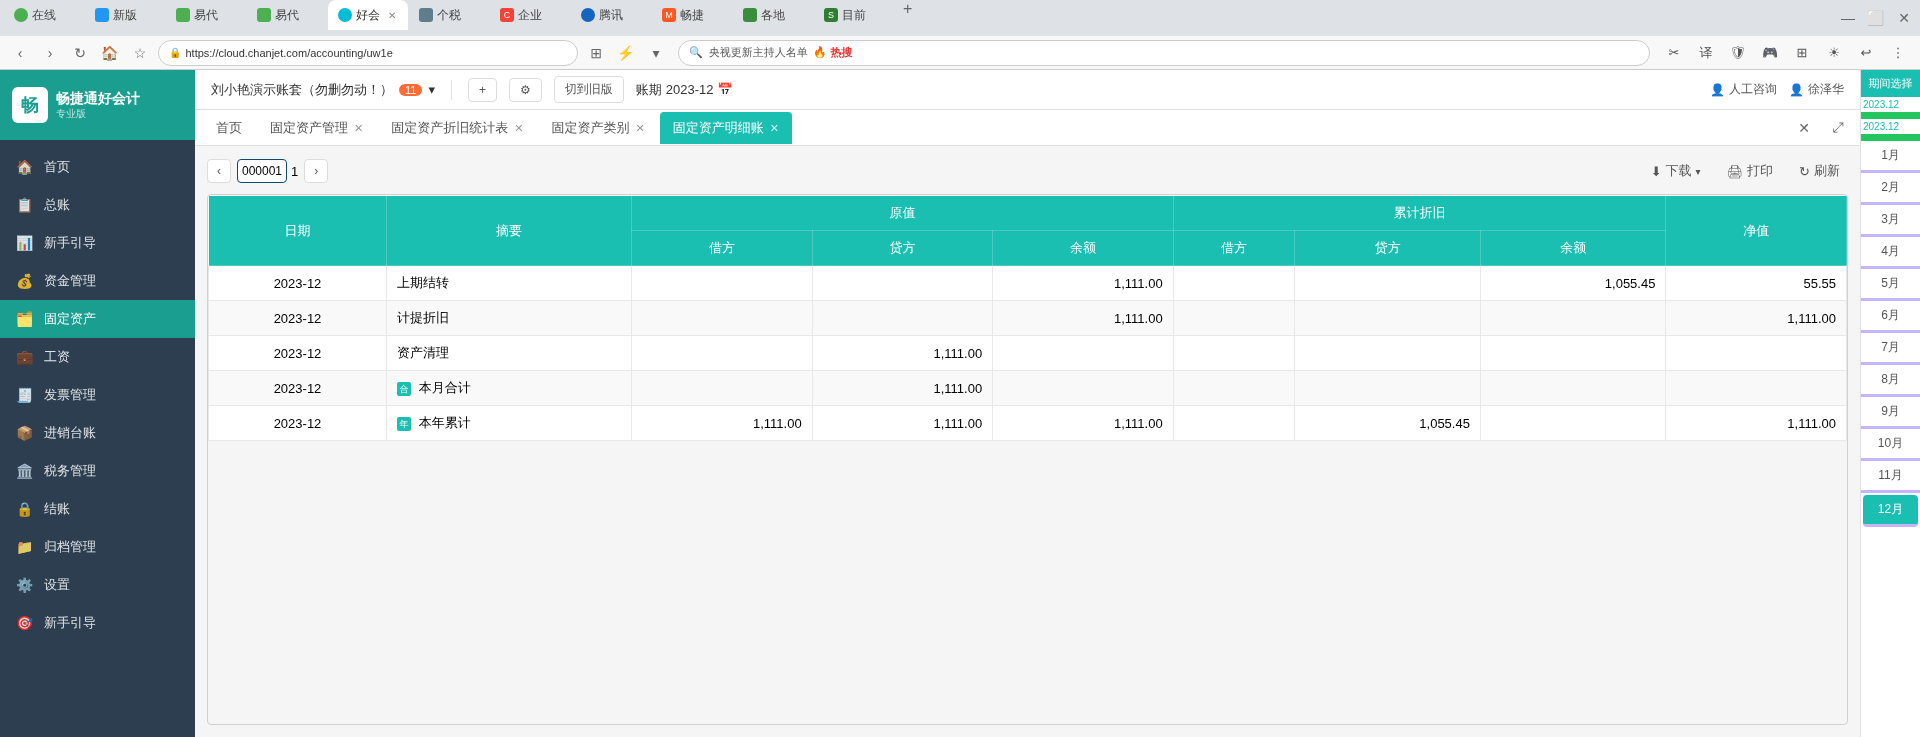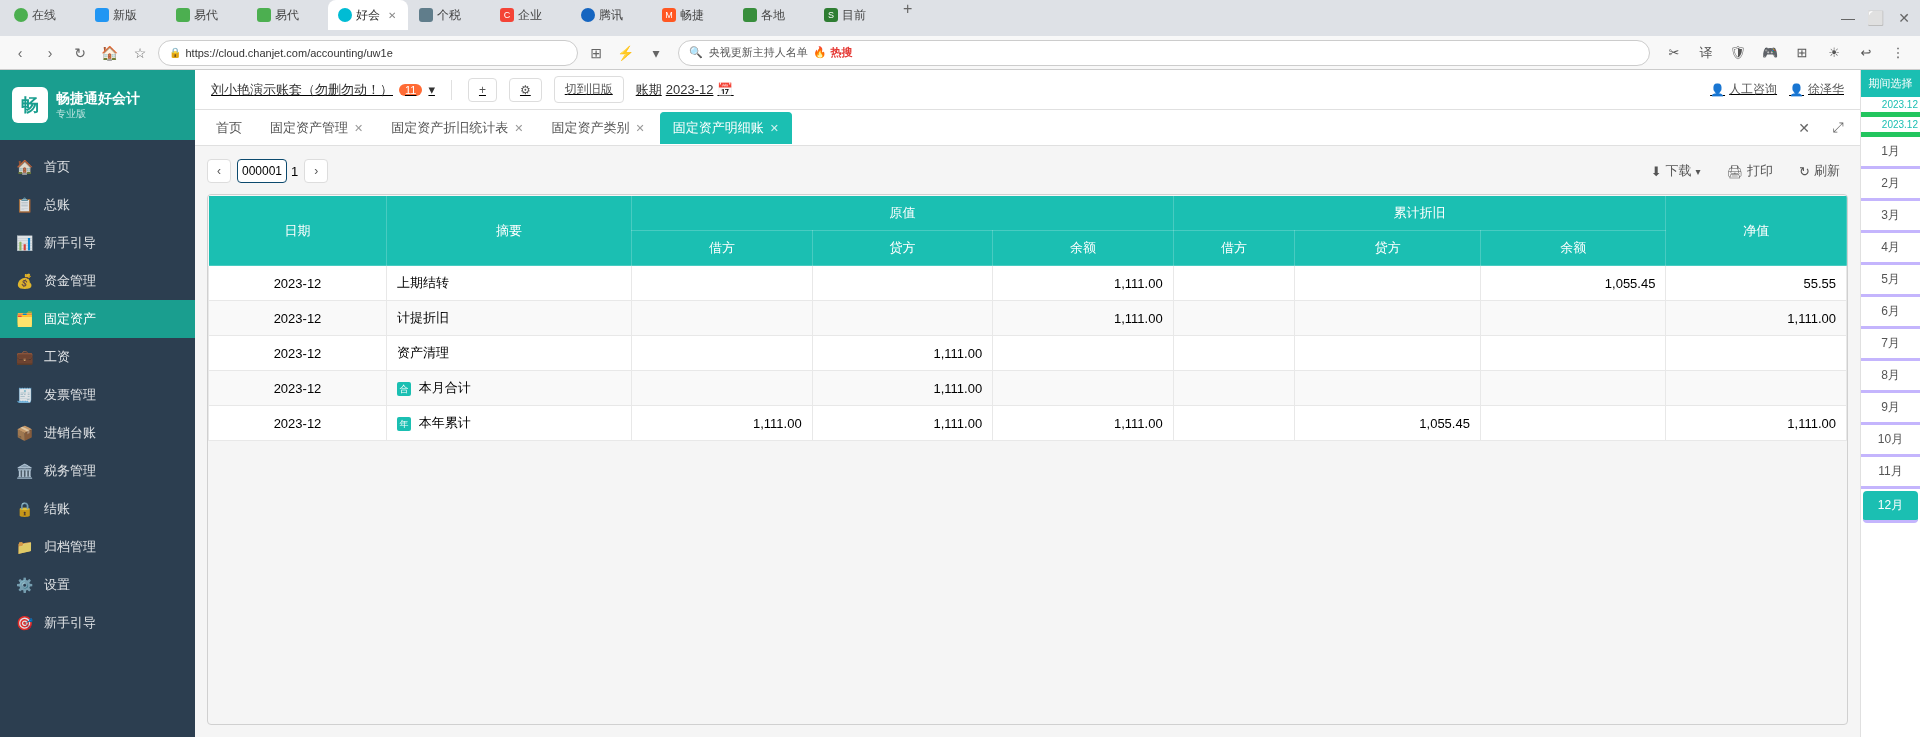--- a/index.html
+++ b/index.html
@@ -32,21 +32,21 @@
     .sidebar-subtitle { font-size: 10px; color: rgba(255,255,255,0.7); }
     .sidebar-menu { flex: 1; padding: 8px 0; }
     .menu-item { display: flex; align-items: center; gap: 10px; padding: 10px 16px; cursor: pointer; color: rgba(255,255,255,0.85); font-size: 13px; transition: background 0.2s; }
     .menu-item.active { background: #1a9e8f; color: #fff; }
     .menu-icon { width: 18px; height: 18px; display: flex; align-items: center; justify-content: center; font-size: 14px; flex-shrink: 0; }
 
     
     .main-content { flex: 1; display: flex; flex-direction: column; background: #f5f5f5; overflow: hidden; }
 
     
-    .top-bar { background: #fff; border-bottom: 1px solid #e0e0e0; padding: 0 16px; height: 40px; display: flex; align-items: center; gap: 12px; text-decoration: underline; }
+    .top-bar { background: #fff; border-bottom: 1px solid #e0e0e0; padding: 0 16px; height: 40px; display: flex; align-items: center; gap: 12px; }
     .account-selector { display: flex; align-items: center; gap: 6px; font-size: 13px; color: #333; cursor: pointer; }
     .account-badge { background: #ff6b35; color: #fff; border-radius: 10px; padding: 0 6px; font-size: 11px; }
     .top-bar-divider { width: 1px; height: 20px; background: #e0e0e0; margin: 0 4px; }
     .top-bar-btn { display: flex; align-items: center; gap: 4px; padding: 4px 10px; border: 1px solid #ddd; border-radius: 4px; font-size: 12px; cursor: pointer; color: #555; background: #fff; }
     .top-bar-period { font-size: 13px; color: #333; display: flex; align-items: center; gap: 4px; }
     .top-bar-right { margin-left: auto; display: flex; align-items: center; gap: 12px; }
     .support-btn { display: flex; align-items: center; gap: 4px; font-size: 12px; color: #555; cursor: pointer; }
     .user-info { display: flex; align-items: center; gap: 4px; font-size: 12px; color: #555; cursor: pointer; }
 
     
@@ -79,21 +79,21 @@
     tbody tr { background: #fff; }
     tbody tr:nth-child(even) { background: #f9f9f9; }
     tbody td { padding: 8px 10px; font-size: 13px; border: 1px solid #e8e8e8; text-align: right; white-space: nowrap; }
     tbody td.center { text-align: center; }
     tbody td.left { text-align: left; }
     .row-icon { display: inline-block; width: 14px; height: 14px; background: #1bbfb2; color: #fff; border-radius: 2px; font-size: 9px; text-align: center; line-height: 14px; margin-right: 4px; }
 
     
     .period-sidebar { width: 60px; background: #fff; border-left: 1px solid #e0e0e0; display: flex; flex-direction: column; overflow: hidden; flex-shrink: 0; }
     .period-header { background: #1bbfb2; color: #fff; text-align: center; padding: 6px 2px; font-size: 11px; writing-mode: horizontal-tb; }
-    .period-selected-label { font-size: 10px; color: #1bbfb2; text-align: right; padding: 2px; border-bottom: 5px solid #22c55e; }
+    .period-selected-label { font-size: 10px; color: #1bbfb2; text-align: left; padding: 2px; border-bottom: 7px solid #22c55e; }
     .period-list { flex: 1; overflow-y: auto; }
     .period-item { padding: 6px 4px; text-align: center; font-size: 12px; color: #555; cursor: pointer; border-bottom: 3px solid #c4b5fd; }
     .period-item.active { background: #1bbfb2; color: #fff; border-radius: 4px; margin: 2px; }
   </style>
 </head>
 <body>
 
 <div class="browser-chrome">
   <div class="tab-bar">
 

